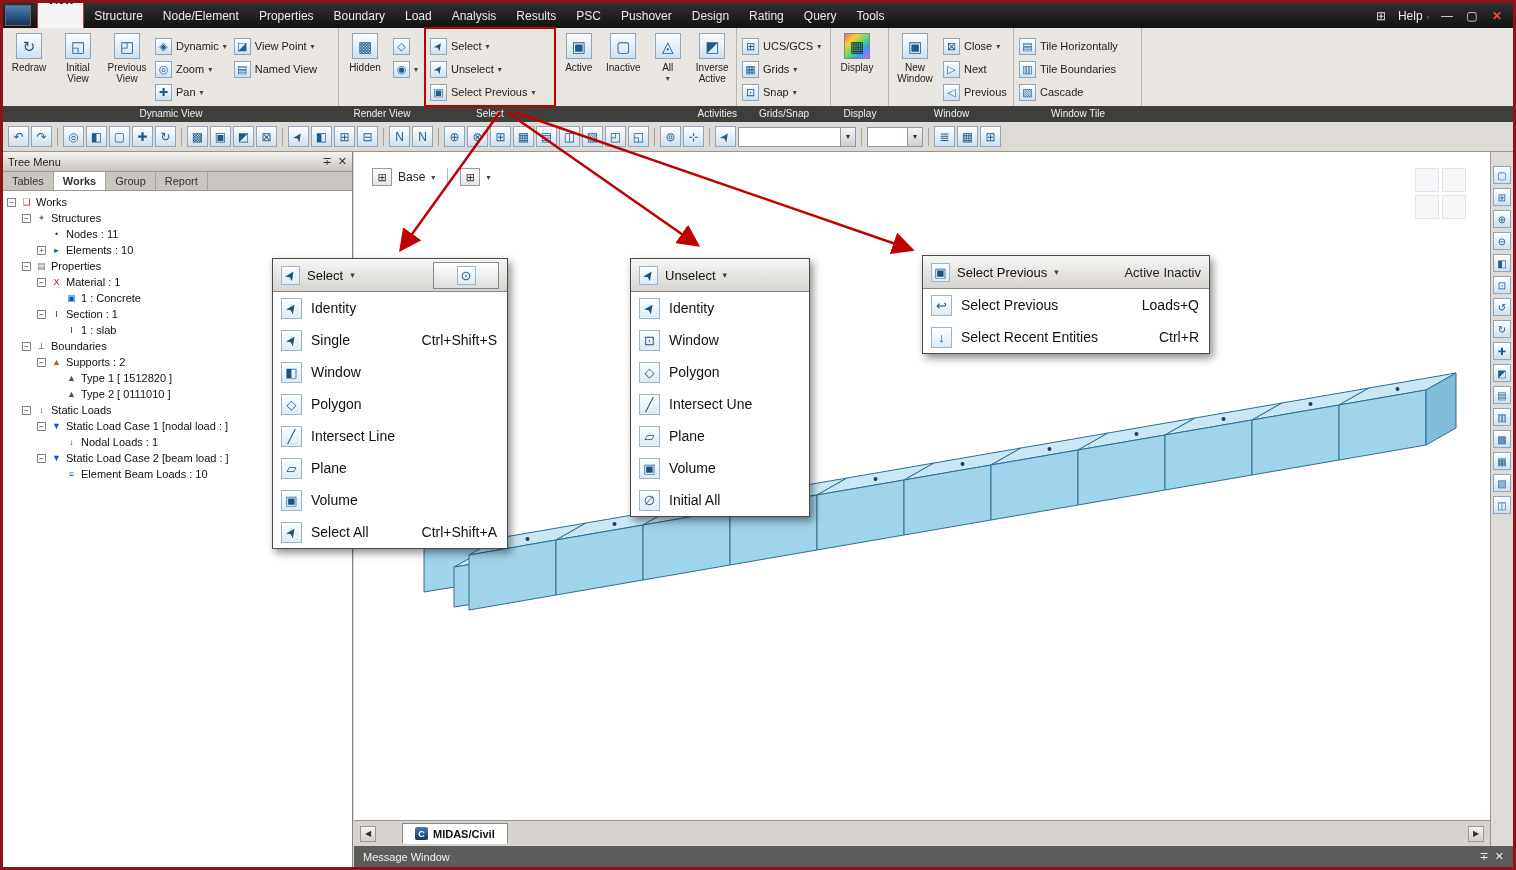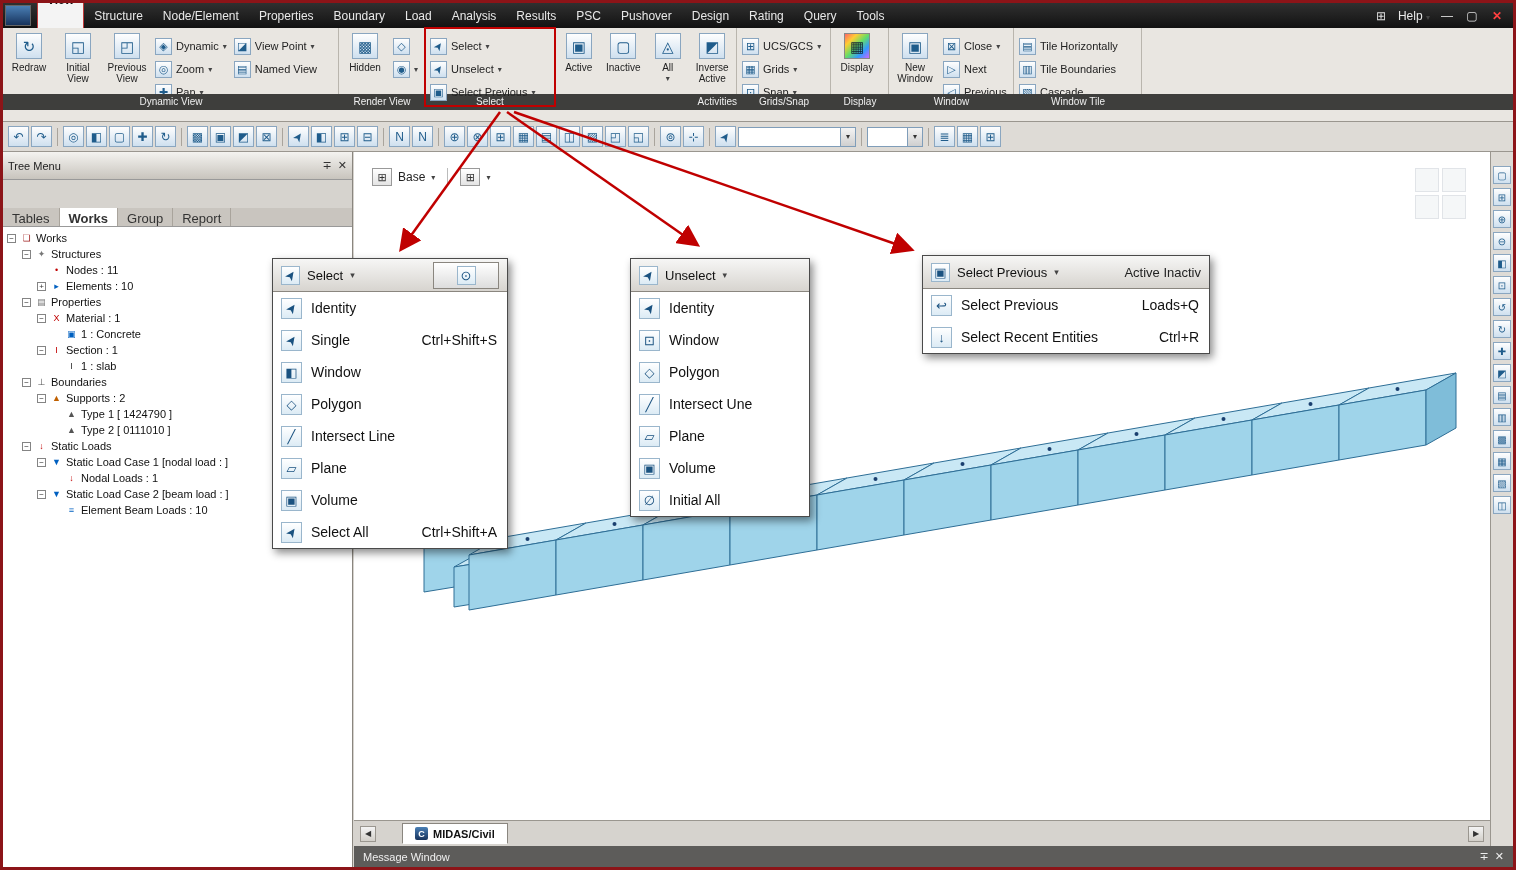--- a/index.html
+++ b/index.html
@@ -26,39 +26,39 @@
     font-size:10px; line-height:11px; text-align:center; color:#222; white-space:pre-line; }
   .bigbtn .ic { width:26px; height:26px; font-size:15px; margin-bottom:3px; }
   .stack { display:flex; flex-direction:column; gap:1px; padding-top:5px; }
   .smallbtn { display:flex; align-items:center; gap:4px; font-size:11px; height:22px; color:#222; padding:0 2px; white-space:nowrap; }
   .smallbtn .ic { width:17px; height:17px; font-size:11px; }
   .ic { display:inline-flex; align-items:center; justify-content:center; border:1px solid #8aa6c0;
     background:linear-gradient(#fefefe,#cfe0ef); color:#1f5c8b; flex:none; }
   .ic.rainbow { background:linear-gradient(135deg,#f66,#fc3,#6d6,#39f,#c6f); color:#123; border-color:#888; }
   .dd { font-size:8px; color:#444; }
   .g-cursor { display:inline-block; transform:rotate(-55deg); }
-  .grouplabels { position:absolute; left:0; right:0; top:66px; height:16px; background:#3e3e3c; }
+  .grouplabels { position:absolute; left:0; right:0; top:78px; height:16px; background:#3e3e3c; }
   .glabel { position:absolute; top:0; height:16px; line-height:16px; text-align:center; color:#efefef; font-size:10px; }
 
   
   .toolbar2 { position:absolute; left:3px; right:3px; top:122px; height:30px; background:#dedbd6;
     border-bottom:1px solid #9a968f; display:flex; align-items:center; gap:2px; padding:0 5px; }
   .t2 { width:21px; height:21px; font-size:12px; }
   .sep { width:1px; height:18px; background:#a9a49c; margin:0 3px; flex:none; }
   .combo { height:20px; background:#fff; border:1px solid #7f9db9; position:relative; flex:none; }
   .combo .cdd { position:absolute; right:0; top:0; bottom:0; width:15px; background:linear-gradient(#f4f4f4,#cfcfcf);
     border-left:1px solid #7f9db9; font-size:8px; display:flex; align-items:center; justify-content:center; color:#333; }
 
   
   .treepanel { position:absolute; left:3px; top:152px; width:350px; bottom:3px; background:#d6d3ce;
     border-right:1px solid #8a867f; display:flex; flex-direction:column; }
-  .tp-header { height:28px; display:flex; align-items:center; font-size:11px; padding:0 5px;
+  .tp-header { height:20px; display:flex; align-items:center; font-size:11px; padding:0 5px;
     background:linear-gradient(#f4f3f0,#c8c4bd); border-bottom:1px solid #999; color:#222; }
   .tp-hicons { margin-left:auto; display:flex; gap:6px; color:#333; font-size:11px; }
-  .tp-tabs { height:19px; display:flex; background:#c9c5bf; border-bottom:1px solid #999; font-size:13px;margin-top:28px; }
+  .tp-tabs { height:19px; display:flex; background:#c9c5bf; border-bottom:1px solid #999; font-size:11px; }
   .tp-tab { padding:3px 9px 0; border-right:1px solid #a9a49c; color:#333; }
   .tp-tab.active { background:#fff; font-weight:bold; }
   .tp-body { flex:1; background:#fff; overflow:hidden; font-size:11px; padding-top:3px; color:#111; }
   .trow { display:flex; align-items:center; height:16px; white-space:nowrap; }
   .exp { width:9px; height:9px; border:1px solid #848484; background:#fff; font-size:8px; line-height:7px;
     text-align:center; margin-right:4px; color:#333; flex:none; }
   .exp.none { visibility:hidden; }
   .ticon { width:13px; margin-right:3px; font-size:9px; text-align:center; flex:none; }
 
   
@@ -517,21 +517,21 @@
         <span>Boundaries</span>
       </div>
       <div class="trow" style="padding-left: 34px;">
         <span class="exp">−</span>
         <span class="ticon" style="color: rgb(192, 96, 0);">▲</span>
         <span>Supports : 2</span>
       </div>
       <div class="trow" style="padding-left: 49px;">
         <span class="exp none"></span>
         <span class="ticon" style="color: rgb(85, 85, 85);">▲</span>
-        <span>Type 1 [ 1424790 ]</span>
+        <span>Type 1 [ 1512820 ]</span>
       </div>
       <div class="trow" style="padding-left: 49px;">
         <span class="exp none"></span>
         <span class="ticon" style="color: rgb(85, 85, 85);">▲</span>
         <span>Type 2 [ 0111010 ]</span>
       </div>
       <div class="trow" style="padding-left: 19px;">
         <span class="exp">−</span>
         <span class="ticon" style="color: rgb(192, 0, 0);">↓</span>
         <span>Static Loads</span>

